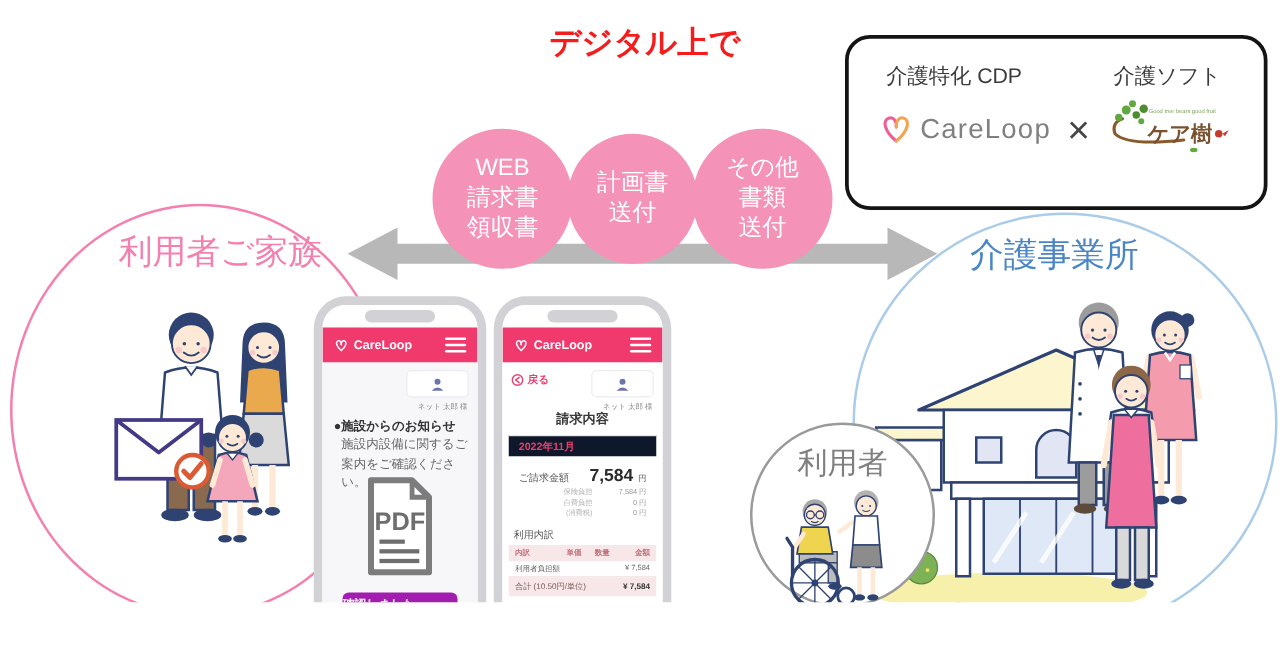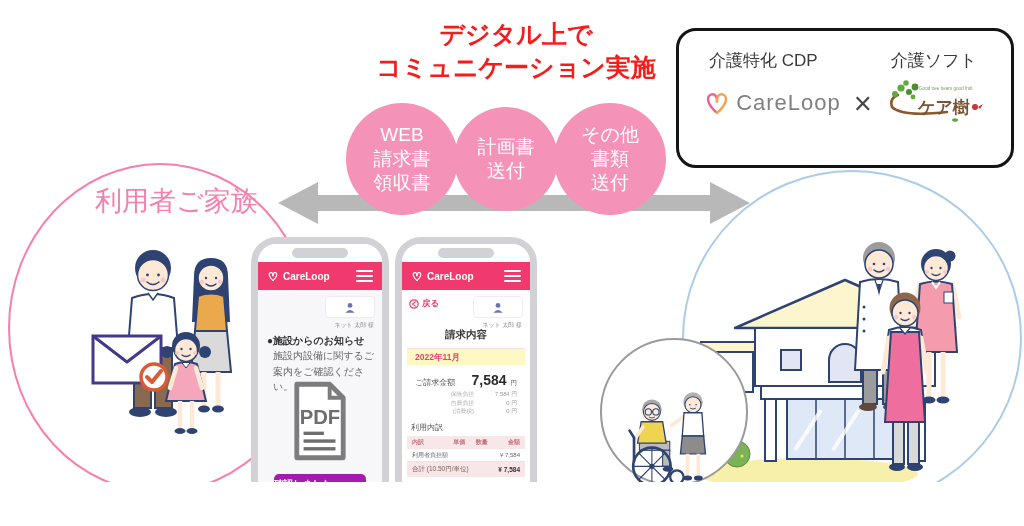--- a/index.html
+++ b/index.html
@@ -76,21 +76,21 @@
   .pdf-svg { position:absolute; top:88px; left:50%; transform:translateX(-50%); }
   .confirm-btn { position:absolute; top:184px; left:50%; transform:translateX(-50%);
     width:92px; height:20px; background:#a21caf; border-radius:5px; color:#fff;
     font-size:9.5px; font-weight:bold; text-align:left; line-height:20px; cursor:pointer; }
 
   .p-body-white { background:#fff; }
   .back-link { position:absolute; top:8px; left:7px; display:flex; align-items:center; gap:3px;
     color:#e84170; font-size:8.5px; font-weight:bold; cursor:pointer; }
   .bill-title { position:absolute; top:38px; left:0; right:0; text-align:center;
     font-size:10.5px; font-weight:bold; color:#3a3a3a; }
-  .month-band { position:absolute; top:58px; left:5px; right:5px; height:17px; background:#fef9c3;
+  .month-band { position:absolute; top:58px; left:5px; right:5px; height:17px; background:#0f172a;
     border-top:1px solid #f0e2e4; line-height:17px; padding-left:8px;
     font-size:8.5px; font-weight:bold; color:#e84170; }
   .amount-row { position:absolute; top:82px; left:13px; right:13px;
     display:flex; justify-content:space-between; align-items:baseline; }
   .amount-label { font-size:8px; color:#555; }
   .amount-value { font-size:14px; font-weight:bold; color:#2b2b2b; }
   .amount-unit { font-size:6.5px; color:#555; font-weight:normal; }
   .breakdown { position:absolute; top:100px; right:13px; }
   .bd-row { display:flex; justify-content:flex-end; gap:9px; font-size:5.8px; line-height:8.5px; }
   .bd-label { color:#b3b3b3; }
@@ -110,26 +110,26 @@
   .tbl-total .tt-value { font-weight:bold; color:#333; }
   .nowrap { white-space:nowrap; }
 </style>
 </head>
 <body>
 
 <div class="canvas">
 
   <div class="main-title">
     <div>デジタル上で</div>
-    <div>コミュニケーション実施</div>
   </div>
 
   <div class="left-circle"></div>
   <div class="right-circle"></div>
   <div class="left-label">利用者ご家族</div>
+  <div class="right-label">介護事業所</div>
 
   <svg class="flow-arrow" width="472" height="46" viewBox="0 0 472 46">
     <polygon points="0,23 40,2 40,15 432,15 432,2 472,23 432,44 432,31 40,31 40,44" fill="#b8b8b8"></polygon>
   </svg>
 
   <div class="bubble bubble-1">
     <span>WEB</span>
     <span>請求書</span>
     <span>領収書</span>
   </div>
@@ -289,20 +289,21 @@
     <path d="M196 116 L190 150 M228 116 L234 150" stroke="#fde9d6" stroke-width="5" stroke-linecap="round"></path>
     <path d="M198 110 L226 110 L232 200 L192 200 Z" fill="#ee6f9e" stroke="#2e4372" stroke-width="2"></path>
     <path d="M207 106 L212 112 L217 106" stroke="#2e4372" stroke-width="1.2" fill="#fff"></path>
     <rect x="200" y="200" width="11" height="42" fill="#d9d9d9" stroke="#2e4372" stroke-width="2"></rect>
     <rect x="215" y="200" width="11" height="42" fill="#d9d9d9" stroke="#2e4372" stroke-width="2"></rect>
     <ellipse cx="204" cy="245" rx="8" ry="4" fill="#2e4372"></ellipse>
       <ellipse cx="222" cy="245" rx="8" ry="4" fill="#2e4372"></ellipse>
   </svg>
 
   <div class="user-circle">
+    <div class="user-label">利用者</div>
     <svg class="wheelchair-svg" width="126" height="100" viewBox="0 0 126 112">
 
       <circle cx="82" cy="18" r="11" fill="#b3b3b3"></circle>
       <circle cx="82" cy="21" r="9" fill="#fde9d6" stroke="#2e4372" stroke-width="1.2"></circle>
       <circle cx="78.5" cy="21" r="0.9" fill="#2e4372"></circle>
         <circle cx="85.5" cy="21" r="0.9" fill="#2e4372"></circle>
       <path d="M79 25 Q82 27 85 25" stroke="#2e4372" fill="none" stroke-width="1" stroke-linecap="round"></path>
       <path d="M72 34 L58 44" stroke="#fde9d6" stroke-width="4" stroke-linecap="round"></path>
       <path d="M72 30 L92 30 L94 56 L70 56 Z" fill="#fff" stroke="#2e4372" stroke-width="1.5"></path>
       <path d="M70 56 L94 56 L96 76 L68 76 Z" fill="#8c8c8c" stroke="#2e4372" stroke-width="1.5"></path>

